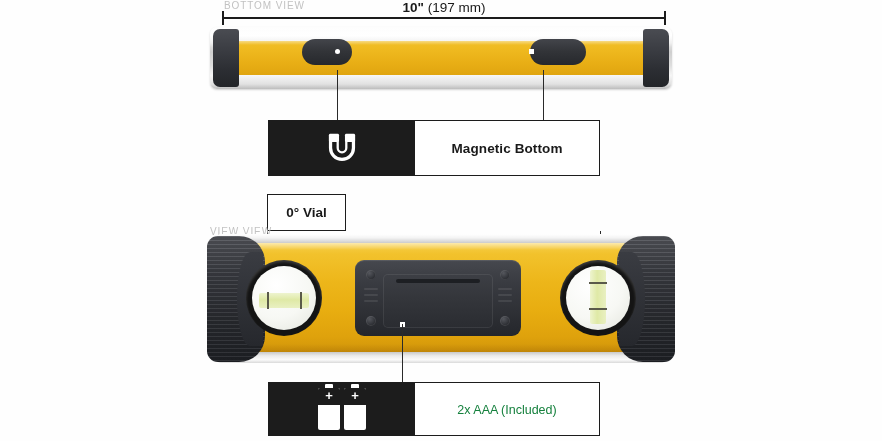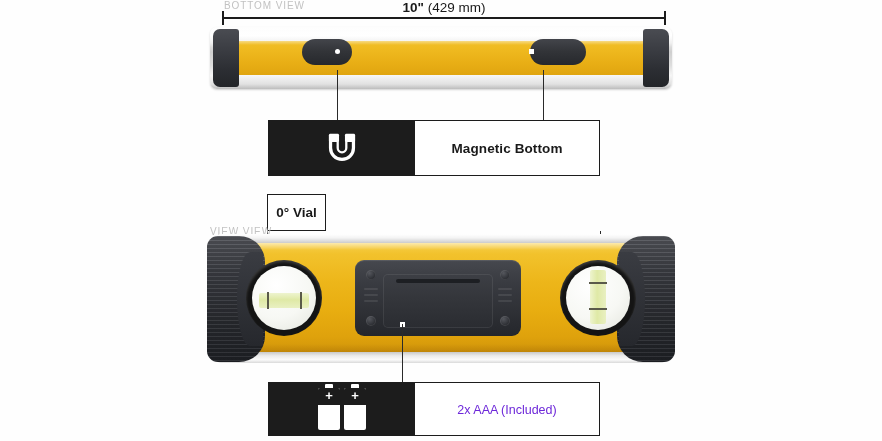--- a/index.html
+++ b/index.html
@@ -154,21 +154,21 @@
   .callout-title {
     font-size: 13.5px;
     font-weight: 700;
     color: #1a1a1a;
     letter-spacing: 0.1px;
     text-align: center;
   }
   .callout-sub {
     font-size: 12.5px;
     font-weight: 400;
-    color: #6d28d9;
+    color: #15803d;
     text-align: center;
     margin-top: 1px;
   }
 
   #callout-magnetic {
     left: 268px; top: 120px;
     width: 332px; height: 56px;
   }
   #callout-battery {
     left: 268px; top: 382px;
@@ -181,21 +181,21 @@
     background: #ffffff;
     display: flex;
     align-items: center;
     justify-content: center;
     font-size: 13.5px;
     font-weight: 700;
     color: #1a1a1a;
   }
   #label-vial-0 {
     left: 267px; top: 194px;
-    width: 59px; height: 37px;
+    width: 79px; height: 37px;
   }
   #label-vial-90 {
     left: 521px; top: 194px;
     width: 79px; height: 37px;
   }
   
   #leader-vial-0  { left: 267px; top: 231px; height: 52px; }
   #leader-vial-90 { left: 600px; top: 231px; height: 52px; }
 
   
@@ -381,21 +381,21 @@
     line-height: 16px;
     text-align: center;
   }
 </style>
 </head>
 <body>
 
 <div id="stage">
 
   <div class="abs" id="dim-label">
-    <span class="imperial">10"</span><span class="metric"> (429 mm)</span>
+    <span class="imperial">10"</span><span class="metric"> (197 mm)</span>
   </div>
   <div class="abs" id="dim-line"></div>
   <div class="abs dim-cap" id="dim-cap-left"></div>
   <div class="abs dim-cap" id="dim-cap-right"></div>
 
   <div class="abs view-tag" id="bottom-view-tag">BOTTOM VIEW</div>
 
   <div class="abs" id="bottom-level">
     <div class="abs" id="bv-rail"></div>
     <div class="abs" id="bv-face"></div>

